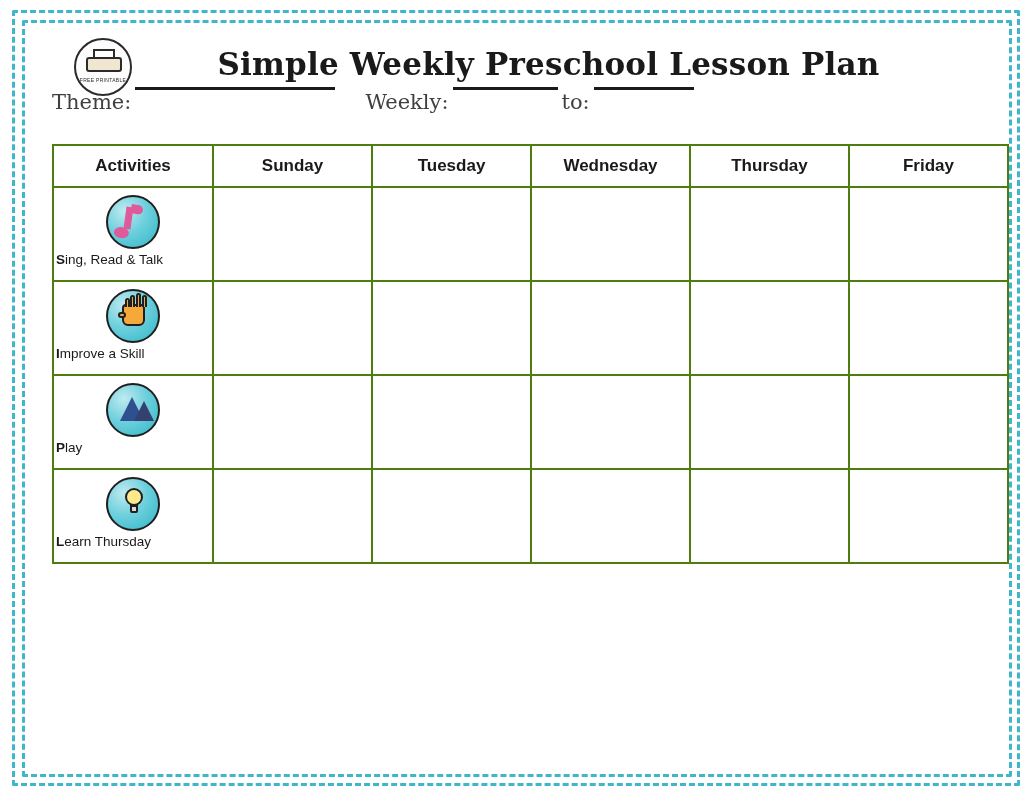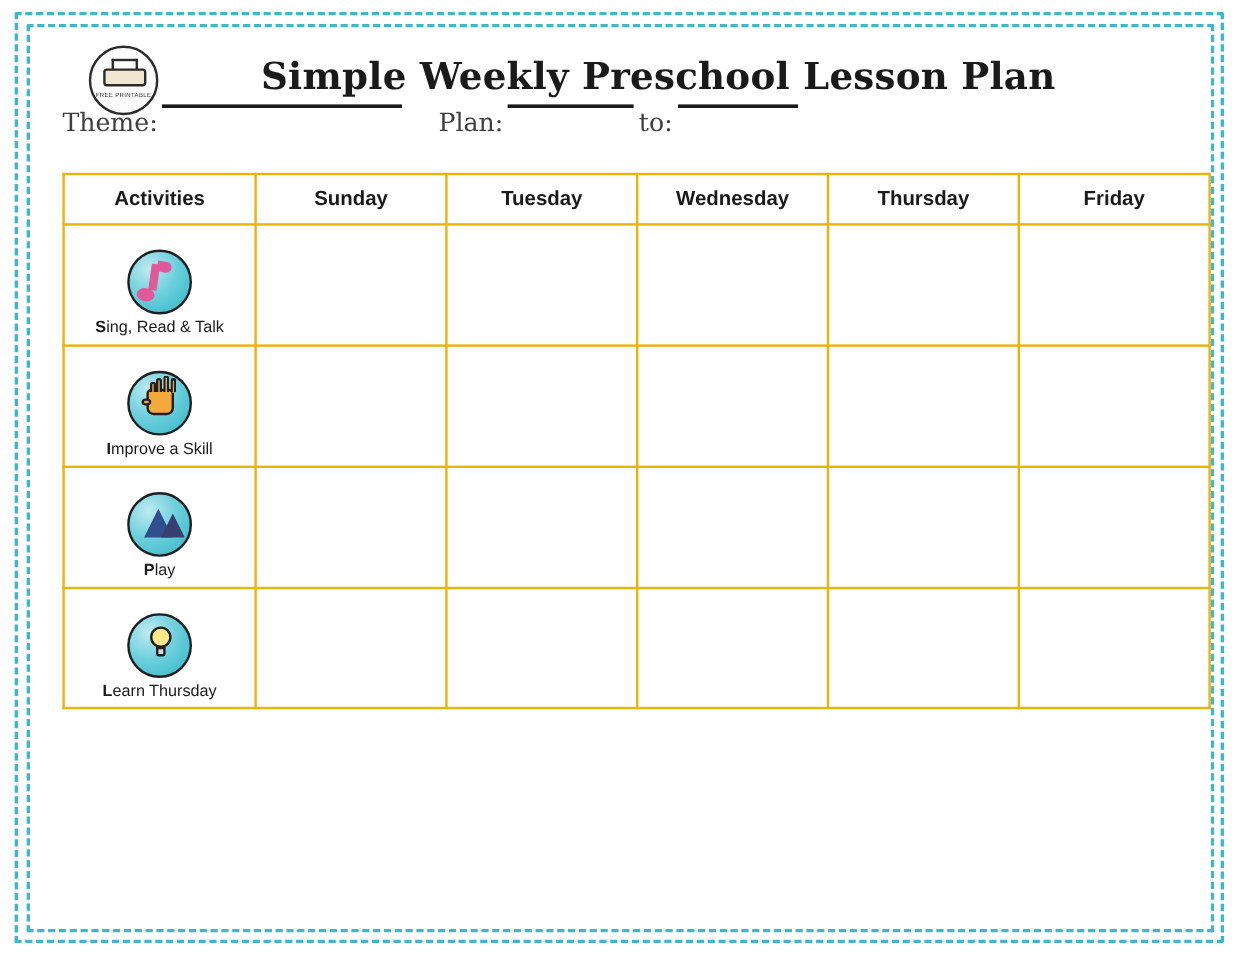--- a/index.html
+++ b/index.html
@@ -142,42 +142,41 @@
   
   table.plan {
     position: absolute;
     left: 0;
     top: 116px;
     width: 955px;
     border-collapse: collapse;
     table-layout: fixed;
   }
   table.plan th, table.plan td {
-    border: 2px solid #eab308;
+    border: 2px solid #4d7c0f;
     box-sizing: border-box;
   }
   table.plan th {
     height: 42px;
     font-family: "Liberation Sans", sans-serif;
     font-size: 17px;
     font-weight: bold;
     color: #1a1a1a;
     text-align: center;
     vertical-align: middle;
   }
   col.c-act { width: 160px; }
   col.c-day { width: 159px; }
 
   table.plan td.day-cell { height: 94px; background: #ffffff; }
 
   td.activity {
     height: 94px;
-    text-align: center;
     vertical-align: middle;
-    padding: 20px 2px 6px 2px;
+    padding: 0 2px 6px 2px;
   }
   .act-icon {
     width: 54px;
     height: 54px;
     border-radius: 50%;
     margin: 0 auto 4px auto;
     position: relative;
     border: 2px solid #1f1f1f;
     box-sizing: border-box;
     overflow: hidden;
@@ -393,21 +392,21 @@
       </div>
       <div class="logo-text">FREE PRINTABLE</div>
     </div>
 
     <div class="main-title">Simple Weekly Preschool Lesson Plan</div>
 
     <div class="subtitle-row">
       <span class="lbl">Theme:</span>
       <span class="blank-line bl-theme"></span>
       <span class="sp-1"></span>
-      <span class="lbl">Plan:</span>
+      <span class="lbl">Weekly:</span>
       <span class="blank-line bl-date1"></span>
       <span class="lbl">to:</span>
       <span class="blank-line bl-date2"></span>
     </div>
   </div>
 
   <table class="plan">
     <colgroup>
       <col class="c-act">
       <col class="c-day">

